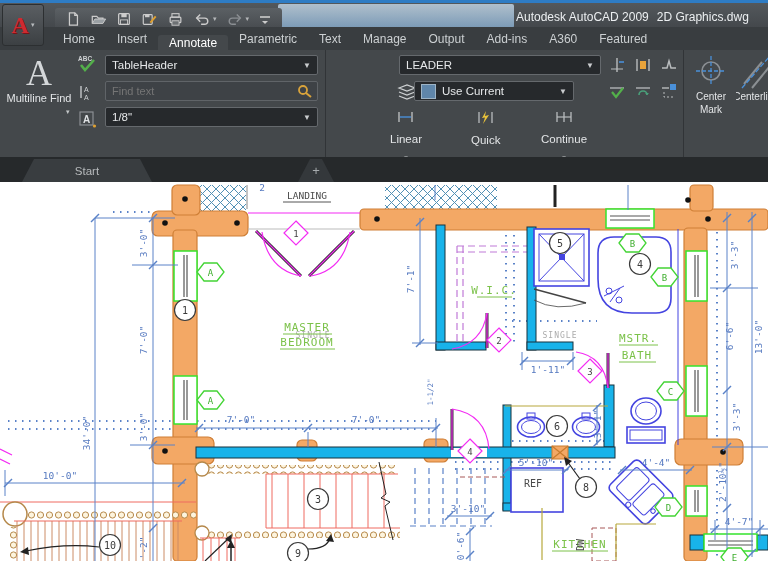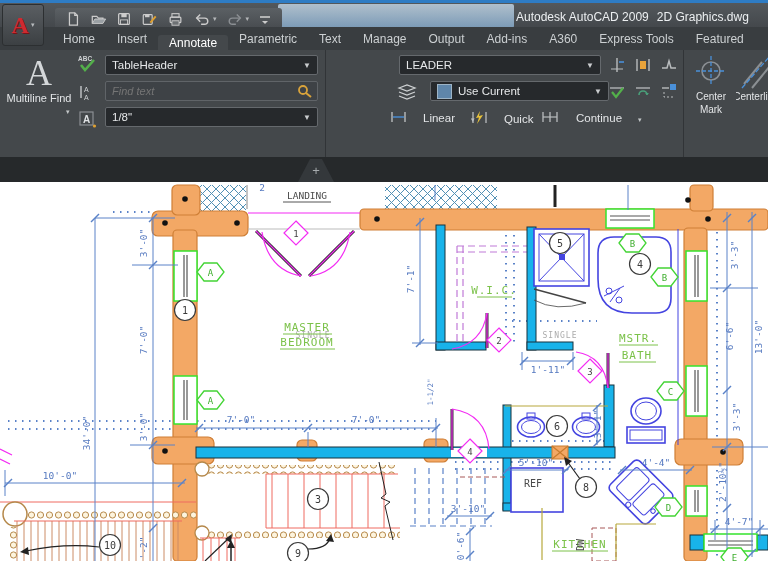--- a/index.html
+++ b/index.html
@@ -39,23 +39,23 @@
     font-size:11px;line-height:13px;text-align:center;cursor:default;}
   .bigA{font-size:36px;color:#d4d7d9;line-height:38px;font-family:"Liberation Serif",serif;}
   .bb-caret{position:absolute;color:#c3c6c8;font-size:7px;}
   .sicol{position:absolute;width:22px;display:flex;justify-content:center;}
   .combo{position:absolute;height:20px;background:#26292c;border:1px solid #65696d;border-radius:2px;
     color:#e6e8ea;font-size:11.5px;display:flex;align-items:center;padding:0 6px;box-sizing:border-box;}
   .combo .car{margin-left:auto;color:#c9ccce;font-size:8px;}
   .findfield{position:absolute;height:20px;background:#3e4246;border:1px solid #606468;border-radius:2px;
     display:flex;align-items:center;padding:0 4px;box-sizing:border-box;}
   .findfield input{flex:1;background:transparent;border:none;outline:none;color:#9ea2a5;
-    font-style:italic;font-size:11px;font-family:"Liberation Sans",sans-serif;min-width:0;}
+    font-size:11px;font-family:"Liberation Sans",sans-serif;min-width:0;}
   .swatch{width:13px;height:13px;background:#5f86aa;border:1px solid #9db4c6;margin-right:6px;flex:0 0 auto;}
-  .rbtn{position:absolute;display:flex;align-items:flex-end;gap:16px;color:#e3e5e7;font-size:11.5px;white-space:nowrap;}
+  .rbtn{position:absolute;display:flex;align-items:center;gap:9px;color:#e3e5e7;font-size:11.5px;white-space:nowrap;flex-direction:column;}
   .rbtn .car{color:#c3c6c8;font-size:7px;}
   .igrid{position:absolute;display:flex;gap:8px;}
   .pfoot{position:absolute;left:0;right:0;top:133px;height:20px;display:flex;align-items:center;
     justify-content:center;gap:5px;color:#ced1d3;font-size:11px;background:linear-gradient(#4a4e51,#3e4144);
     border-top:1px solid #393c3f;}
   .pfoot .car{font-size:7px;color:#bcbfc1;}
   .launch{position:absolute;right:3px;top:137px;color:#9ea2a5;font-size:9px;}
   .clbl{color:#e3e5e7;font-size:10px;line-height:13px;text-align:center;}
 
   
@@ -180,21 +180,20 @@
   <div class="tabrow">
     <span class="rtab">Home</span>
     <span class="rtab">Insert</span>
     <span class="rtab active">Annotate</span>
     <span class="rtab">Parametric</span>
     <span class="rtab">Text</span>
     <span class="rtab">Manage</span>
     <span class="rtab">Output</span>
     <span class="rtab">Add-ins</span>
     <span class="rtab">A360</span>
-    <span class="rtab">Express Tools</span>
     <span class="rtab">Featured</span>
   </div>
 
   <div class="ribbon">
 
     <div class="panel p-text">
       <div class="bigbtn" style="left:6px;top:4px;width:66px;">
         <span class="bigA">A</span>
         <span>Multiline Find</span>
       </div>
@@ -246,21 +245,21 @@
         <span>LEADER</span>
         <span class="car">▼</span>
       </div>
       <div class="sicol" style="left:70px;top:32px;">
         <svg width="20" height="18" viewBox="0 0 20 18">
             <path d="M2,6 l8,-3 l8,3 l-8,3 z" fill="none" stroke="#cfd2d4" stroke-width="1.2"></path>
             <path d="M2,10 l8,3 l8,-3" fill="none" stroke="#cfd2d4" stroke-width="1.2"></path>
             <path d="M2,14 l8,3 l8,-3" fill="none" stroke="#cfd2d4" stroke-width="1.2"></path>
           </svg>
       </div>
-      <div class="combo" style="left:104px;top:31px;width:179px;">
+      <div class="combo" style="left:88px;top:31px;width:160px;">
         <span class="swatch"></span>
         <span>Use Current</span>
         <span class="car">▼</span>
       </div>
       <div class="igrid" style="left:282px;top:6px;">
         <svg width="18" height="18" viewBox="0 0 18 18">
             <line x1="9" y1="2" x2="9" y2="16" stroke="#b9bcbe" stroke-width="1.4"></line>
             <line x1="3" y1="13" x2="15" y2="13" stroke="#b9bcbe"></line>
             <line x1="11" y1="6" x2="16" y2="6" stroke="#4a90d9" stroke-width="1.6"></line>
           </svg>
@@ -340,20 +339,23 @@
         </svg>
         <span class="clbl">Centerline</span>
       </div>
       <div class="pfoot" style="justify-content:flex-start;padding-left:26px;overflow:hidden;">
         <span>Centerlines</span>
       </div>
     </div>
   </div>
 
   <div class="filetabs">
+    <div class="ftab start">
+      <span>Start</span>
+    </div>
     <div class="ftab active">
       <span>2D Graphics*</span>
       <span class="x">×</span>
     </div>
     <div class="ftab plus">
       <span>+</span>
     </div>
   </div>
 
   <svg class="canvas" width="768" height="379" viewBox="0 0 768 379">

